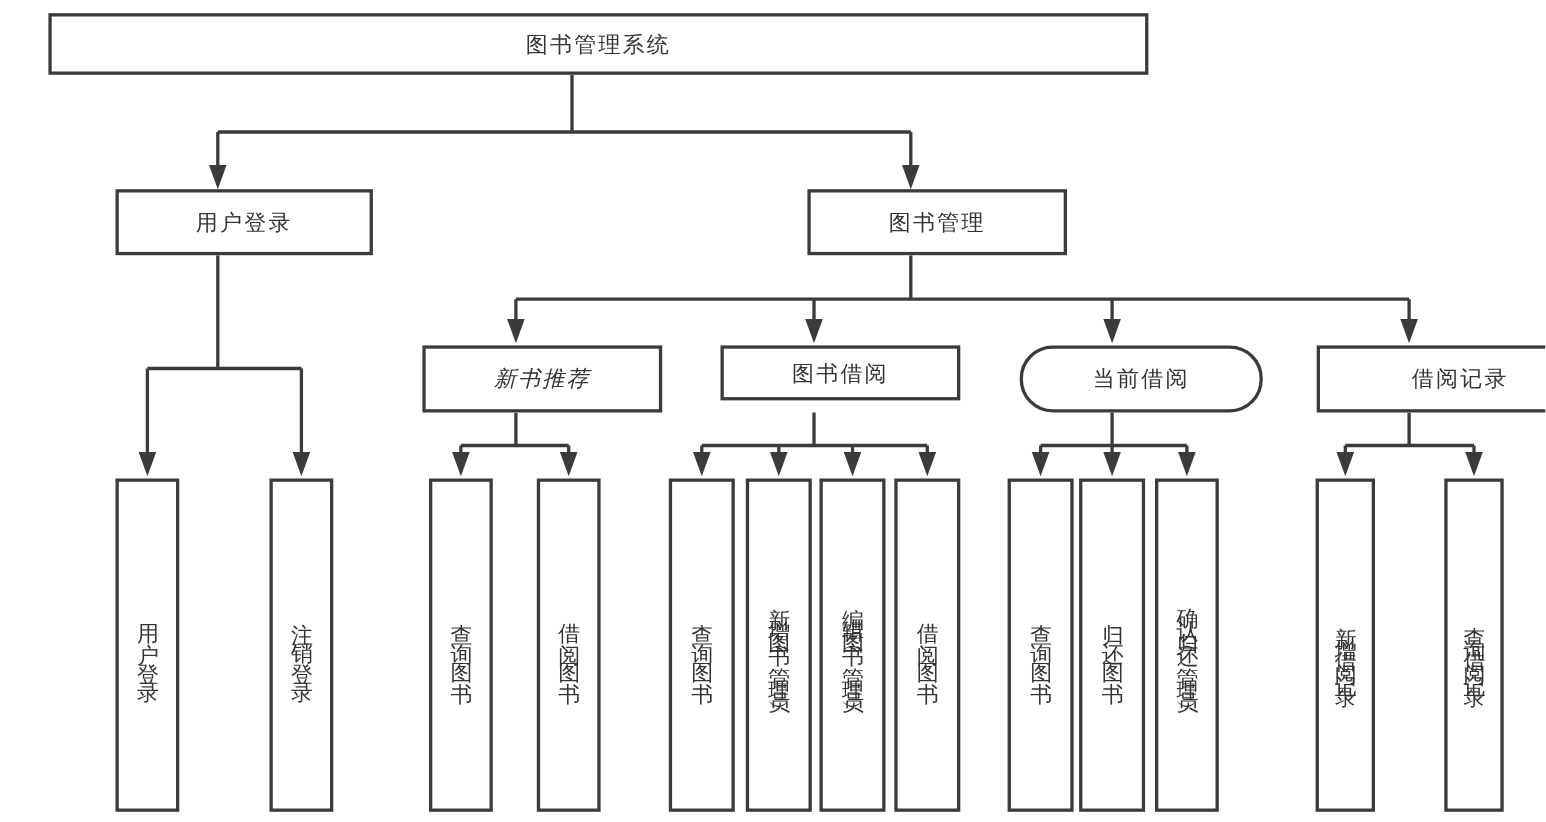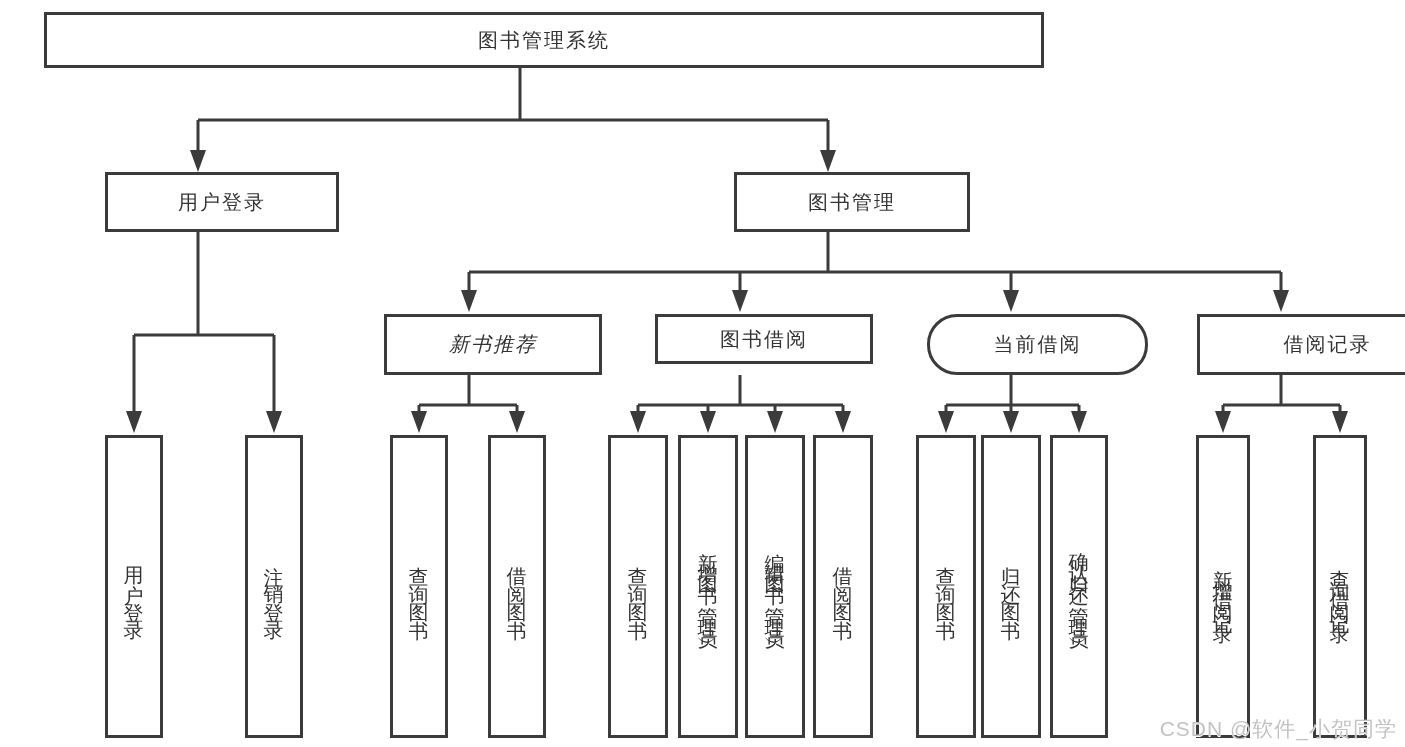--- a/index.html
+++ b/index.html
@@ -145,15 +145,14 @@
     <span>确认归还（管理员）</span>
   </div>
 
   <div class="box vbox" style="left:1196px;top:435px;width:54px;height:303px;">
     <span>新增借阅记录</span>
   </div>
   <div class="box vbox" style="left:1313px;top:435px;width:54px;height:303px;">
     <span>查询借阅记录</span>
   </div>
 
-  <div class="watermark">CSDN @软件_小贺同学</div>
 
 </div>
 
 </body></html>

